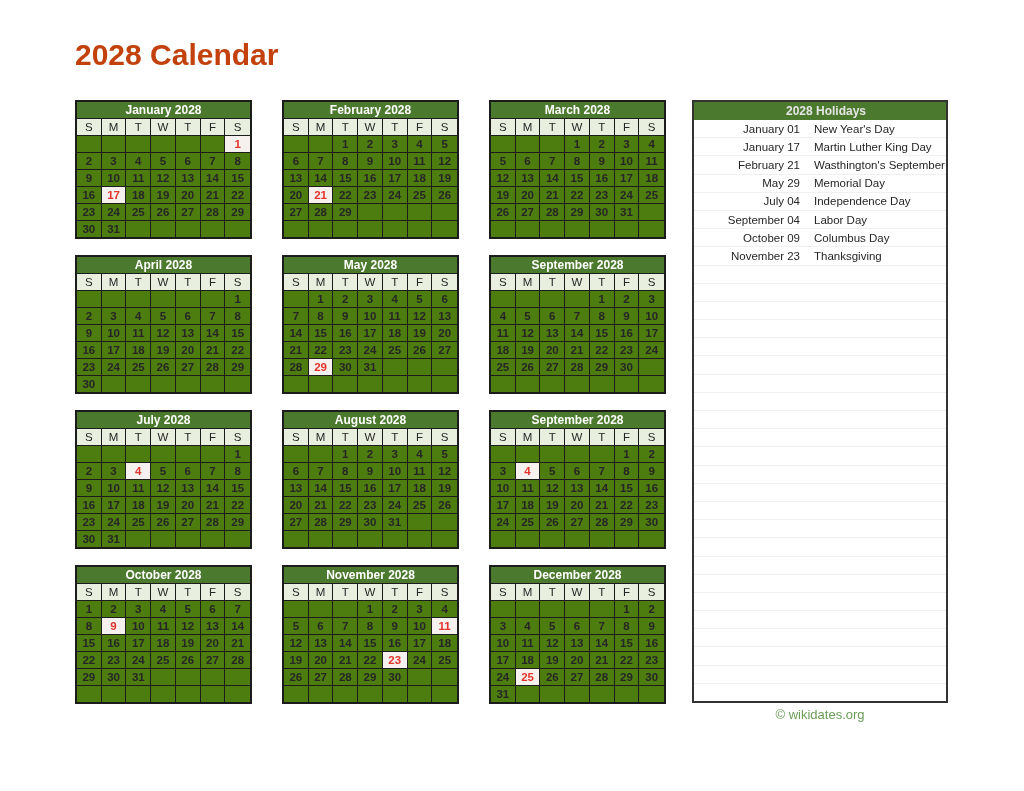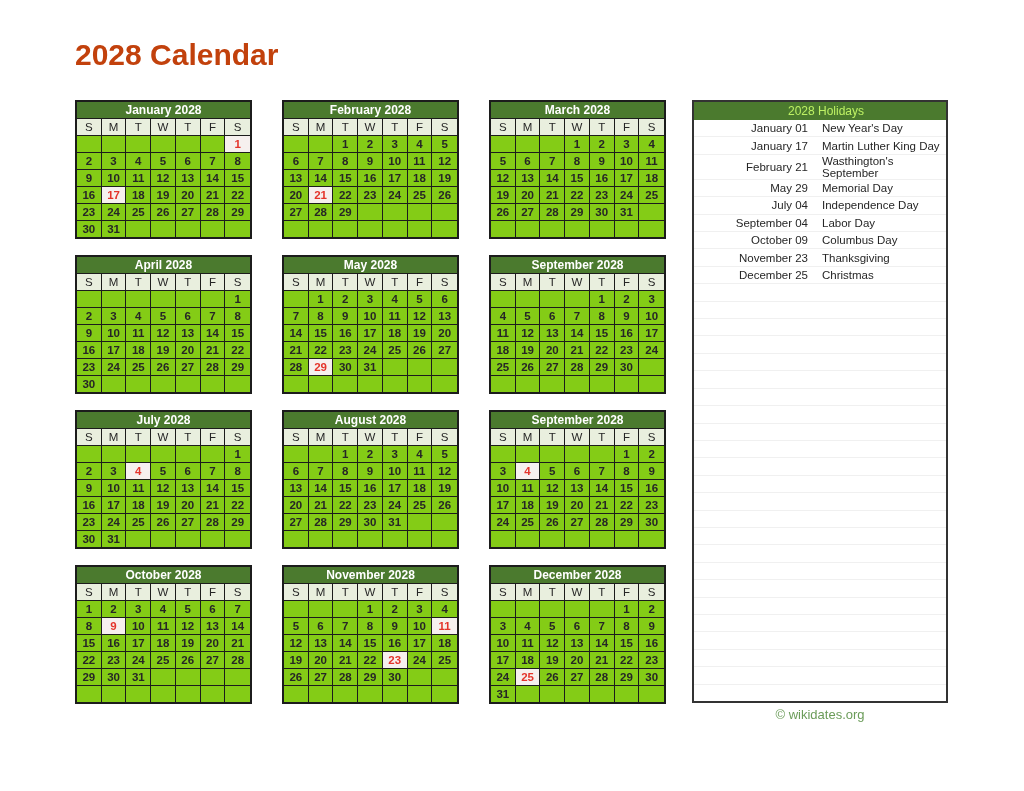--- a/index.html
+++ b/index.html
@@ -14,21 +14,21 @@
     text-align:left; font-size:30px; font-weight:bold; color:#c2410c;
   }
   
   .months-grid {
     position:absolute; left:75px; top:100px; width:592px;
     display:grid; grid-template-columns:repeat(3,177px);
     column-gap:30px; row-gap:16px;
   }
   .month {
     border:2px solid var(--cell-border,#1c1c1c);
-    background:#84cc16; box-sizing:border-box;
+    background:#4d7c0f; box-sizing:border-box;
   }
   .month-title {
     background:var(--header-green,#4b7a2e); color:#fff;
     font-weight:bold; font-size:12px; text-align:center;
     height:16px; line-height:16px;
   }
   .m-row { display:grid; grid-template-columns:repeat(7,1fr); }
   .m-cell {
     height:16px; line-height:16px; text-align:center;
     border-top:1px solid var(--cell-border,#1c1c1c);
@@ -39,31 +39,31 @@
   .dow-cell { background:var(--day-header-bg,#e9efde); font-weight:400; }
   .day-cell { font-weight:700; color:var(--text,#262626); }
   .day-cell.red { color:var(--red-text,#e4342b); background:var(--highlight-bg,#f6f0ee); }
   
   .holidays-panel {
     position:absolute; left:692px; top:100px; width:256px; height:603px;
     border:2px solid #333; box-sizing:border-box; background:#fff;
     display:flex; flex-direction:column;
   }
   .holidays-title {
-    background:var(--header-green,#4b7a2e); color:#bef264; font-weight:normal;
+    background:var(--header-green,#4b7a2e); color:#e5e5e5; font-weight:bold;
     font-size:12px; text-align:center; height:18px; line-height:18px; flex:none;padding-left:12px;
   }
   .holidays-body { flex:1; display:flex; flex-direction:column; }
   .holiday-row {
     flex:1; display:flex; align-items:center;
     border-bottom:1px solid var(--holiday-line,#f0f0f0);
     font-size:11.5px; box-sizing:border-box;
   }
   .holiday-row:last-child { border-bottom:none; }
-  .holiday-date { width:106px; text-align:right; padding-right:9px; flex:none;margin-left:8px; }
+  .holiday-date { width:106px; text-align:right; padding-right:9px; flex:none; }
   .holiday-name { text-align:left; padding-left:5px; }
   .page-footer {
     position:absolute; left:692px; top:707px; width:256px;
     text-align:center; font-size:13px; color:var(--footer-green,#6b9c59);
   }
 </style>
 </head>
 <body>
 
 <div class="page-title">2028 Calendar</div>
@@ -891,24 +891,20 @@
         <div class="holiday-name">Labor Day</div>
       </div>
       <div class="holiday-row">
         <div class="holiday-date">October 09</div>
         <div class="holiday-name">Columbus Day</div>
       </div>
       <div class="holiday-row">
         <div class="holiday-date">November 23</div>
         <div class="holiday-name">Thanksgiving</div>
       </div>
-      <div class="holiday-row">
-        <div class="holiday-date">December 25</div>
-        <div class="holiday-name">Christmas</div>
-      </div>
       <div class="holiday-row"></div>
       <div class="holiday-row"></div>
       <div class="holiday-row"></div>
       <div class="holiday-row"></div>
       <div class="holiday-row"></div>
       <div class="holiday-row"></div>
       <div class="holiday-row"></div>
       <div class="holiday-row"></div>
       <div class="holiday-row"></div>
       <div class="holiday-row"></div>

